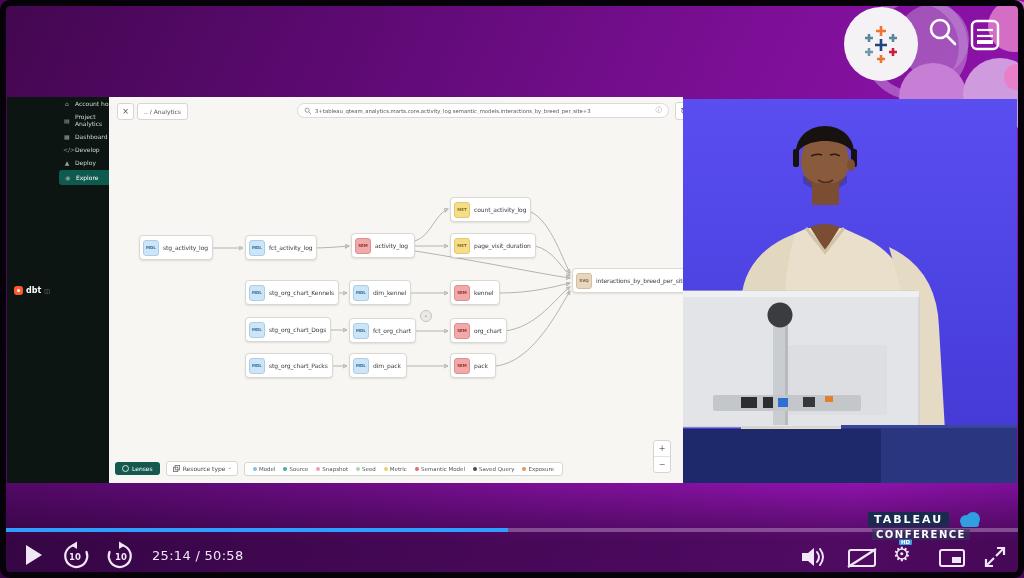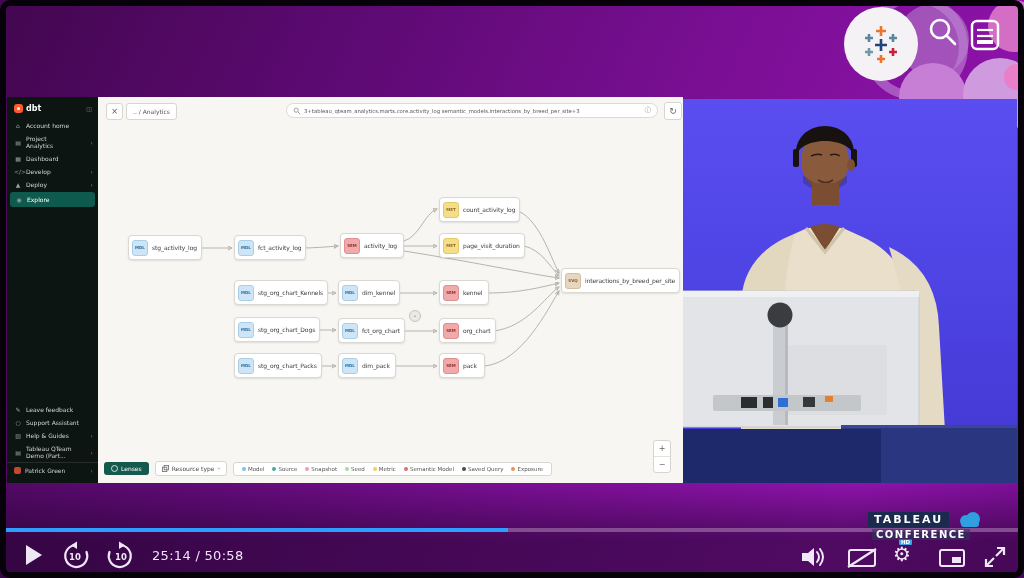--- a/index.html
+++ b/index.html
@@ -15,21 +15,21 @@
   .c-muted{left:897px;top:4px;width:72px;height:72px;background:rgba(186,136,206,.55)}
   .c-white{left:844px;top:7px;width:74px;height:74px;background:#f5f2f6;display:flex;align-items:center;justify-content:center}
   .c-pink-top{left:988px;top:0;width:52px;height:52px;background:#d46ec4}
   .c-lav1{left:899px;top:63px;width:68px;height:68px;background:#c77fd6}
   .c-lav2{left:963px;top:58px;width:74px;height:74px;background:#cf9ade}
   .c-pink-sm{left:1004px;top:64px;width:26px;height:26px;background:#e87fc8}
   .hero-ic{position:absolute;color:#fff}
 
   
   #app{position:absolute;left:7px;top:97px;width:676px;height:386px;display:flex;background:#f7f6f3}
-  #sidebar{width:91px;background:#0d1513;color:#cdd6d2;display:flex;flex-direction:column;flex:none}
+  #sidebar{width:102px;background:#0d1513;color:#cdd6d2;display:flex;flex-direction:row;flex:none}
   .sb-head{display:flex;align-items:center;gap:3px;padding:7px 6px 6px 7px}
   .dbt-mark{width:9px;height:9px;border-radius:3px;background:#ff5a2d;position:relative;flex:none}
   .dbt-mark:after{content:"";position:absolute;left:3px;top:3px;width:3px;height:3px;border-radius:50%;background:#fff}
   .sb-brand{font-size:8px;font-weight:bold;color:#fff}
   .sb-collapse{margin-left:auto;color:#7f958e;font-size:6px}
   .sb-item{display:flex;align-items:center;gap:4px;padding:3px 5px 3px 7px;font-size:6px;line-height:7px;color:#cdd6d2}
   .sb-item .ic{width:8px;flex:none;color:#8fa39c;font-size:6px;text-align:center}
   .sb-item .chev{margin-left:auto;color:#7f958e;font-size:6px}
   .sb-item.active{background:#0f5a4e;border-radius:3px;margin:1px 3px;color:#fff;padding:4px 4px 4px 5px}
   .sb-item .lbl{white-space:pre-line}

